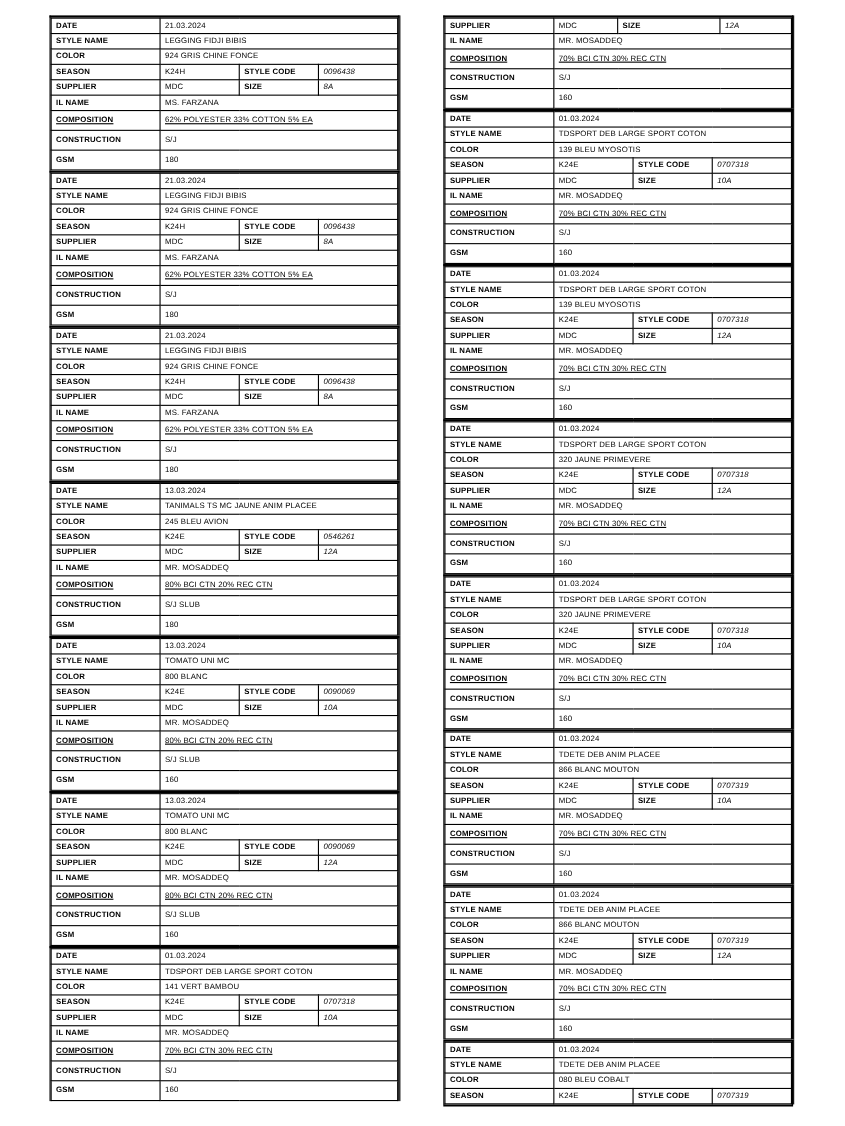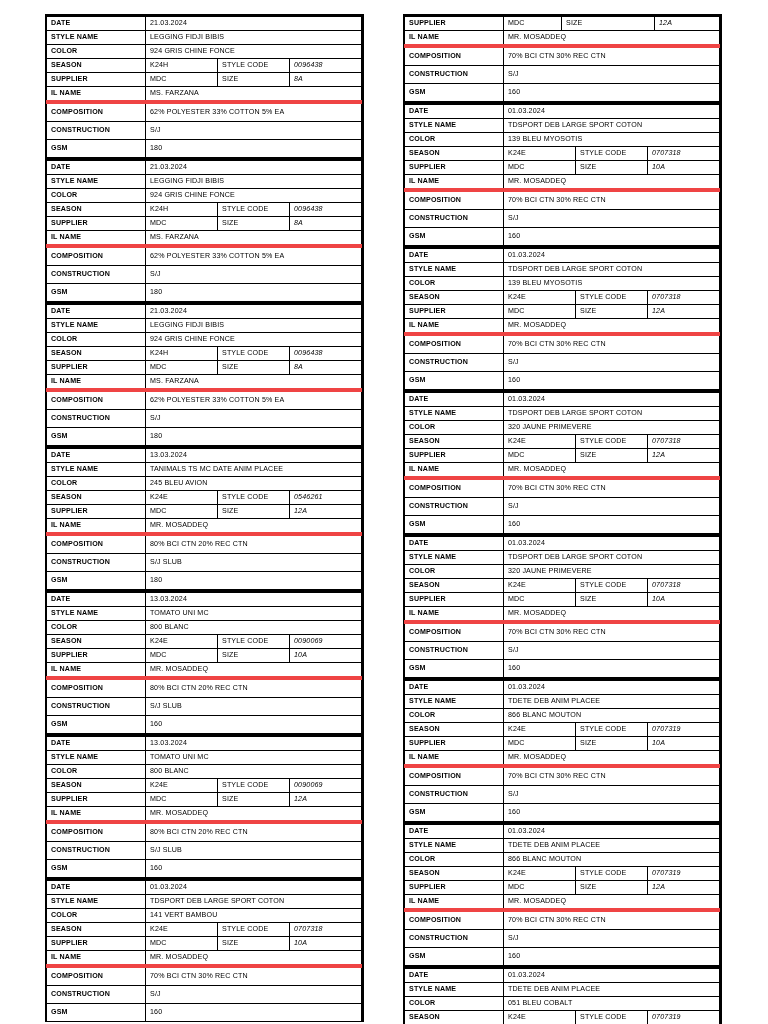--- a/index.html
+++ b/index.html
@@ -61,34 +61,34 @@
     letter-spacing: 0.15px;
   }
   td.lbl {
     font-weight: bold;
     width: 90px;
   }
   td.val {
     font-weight: normal;
   }
   td.lbl2 {
-    font-weight: normal;
+    font-weight: bold;
     width: 84px;
   }
   td.val2 {
     font-weight: normal;
     width: 56px;
     font-style: italic;
   }
 
   tr.r-compact td { height: 13px; line-height: 13px; }
   tr.r-tall   td { height: 17px; line-height: 17px; }
 
   
-  tr.hsep td { border-top: 4px solid #ef4444; }
+  tr.hsep td { border-top: 1px solid #ef4444; text-decoration: underline; }
 
   
   .record { position: relative; }
   .record::after {
     content: "";
     position: absolute;
     top: -2px; bottom: 0; right: -2px;
     width: 1px;
     background: #000;
   }
@@ -238,21 +238,21 @@
       </div>
       <div class="record">
         <table class="rec">
           <tbody>
             <tr class="r-compact">
               <td class="lbl" colspan="1">DATE</td>
               <td class="val" colspan="3">13.03.2024</td>
             </tr>
             <tr class="r-compact">
               <td class="lbl" colspan="1">STYLE NAME</td>
-              <td class="val" colspan="3">TANIMALS TS MC DATE ANIM PLACEE</td>
+              <td class="val" colspan="3">TANIMALS TS MC JAUNE ANIM PLACEE</td>
             </tr>
             <tr class="r-compact">
               <td class="lbl" colspan="1">COLOR</td>
               <td class="val" colspan="3">245 BLEU AVION</td>
             </tr>
             <tr class="r-compact">
               <td class="lbl">SEASON</td>
               <td class="val">K24E</td>
               <td class="lbl2">STYLE CODE</td>
               <td class="val2">0546261</td>
@@ -732,21 +732,21 @@
             <tr class="r-compact">
               <td class="lbl" colspan="1">DATE</td>
               <td class="val" colspan="3">01.03.2024</td>
             </tr>
             <tr class="r-compact">
               <td class="lbl" colspan="1">STYLE NAME</td>
               <td class="val" colspan="3">TDETE DEB ANIM PLACEE</td>
             </tr>
             <tr class="r-compact">
               <td class="lbl" colspan="1">COLOR</td>
-              <td class="val" colspan="3">051 BLEU COBALT</td>
+              <td class="val" colspan="3">080 BLEU COBALT</td>
             </tr>
             <tr class="r-compact">
               <td class="lbl">SEASON</td>
               <td class="val">K24E</td>
               <td class="lbl2">STYLE CODE</td>
               <td class="val2">0707319</td>
             </tr>
           </tbody>
         </table>
       </div>

